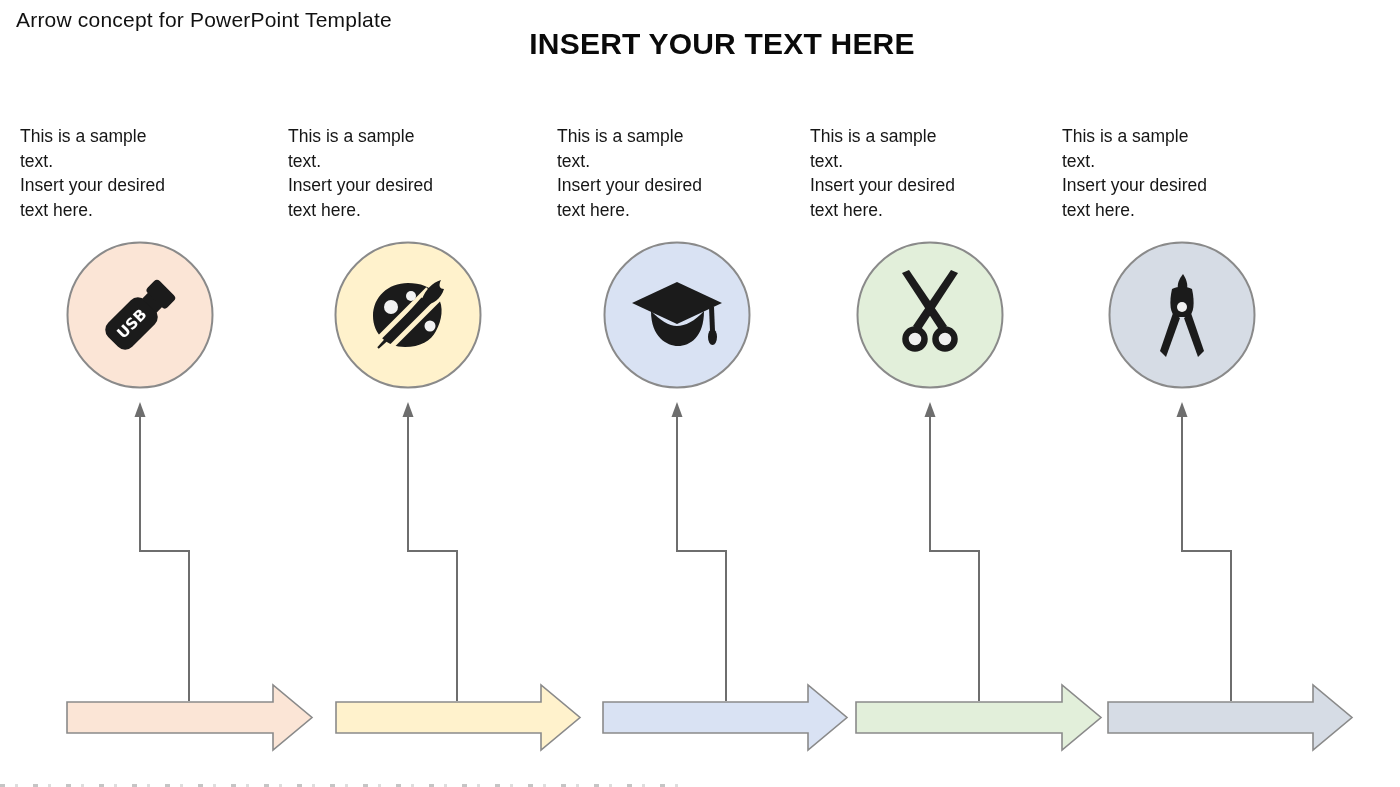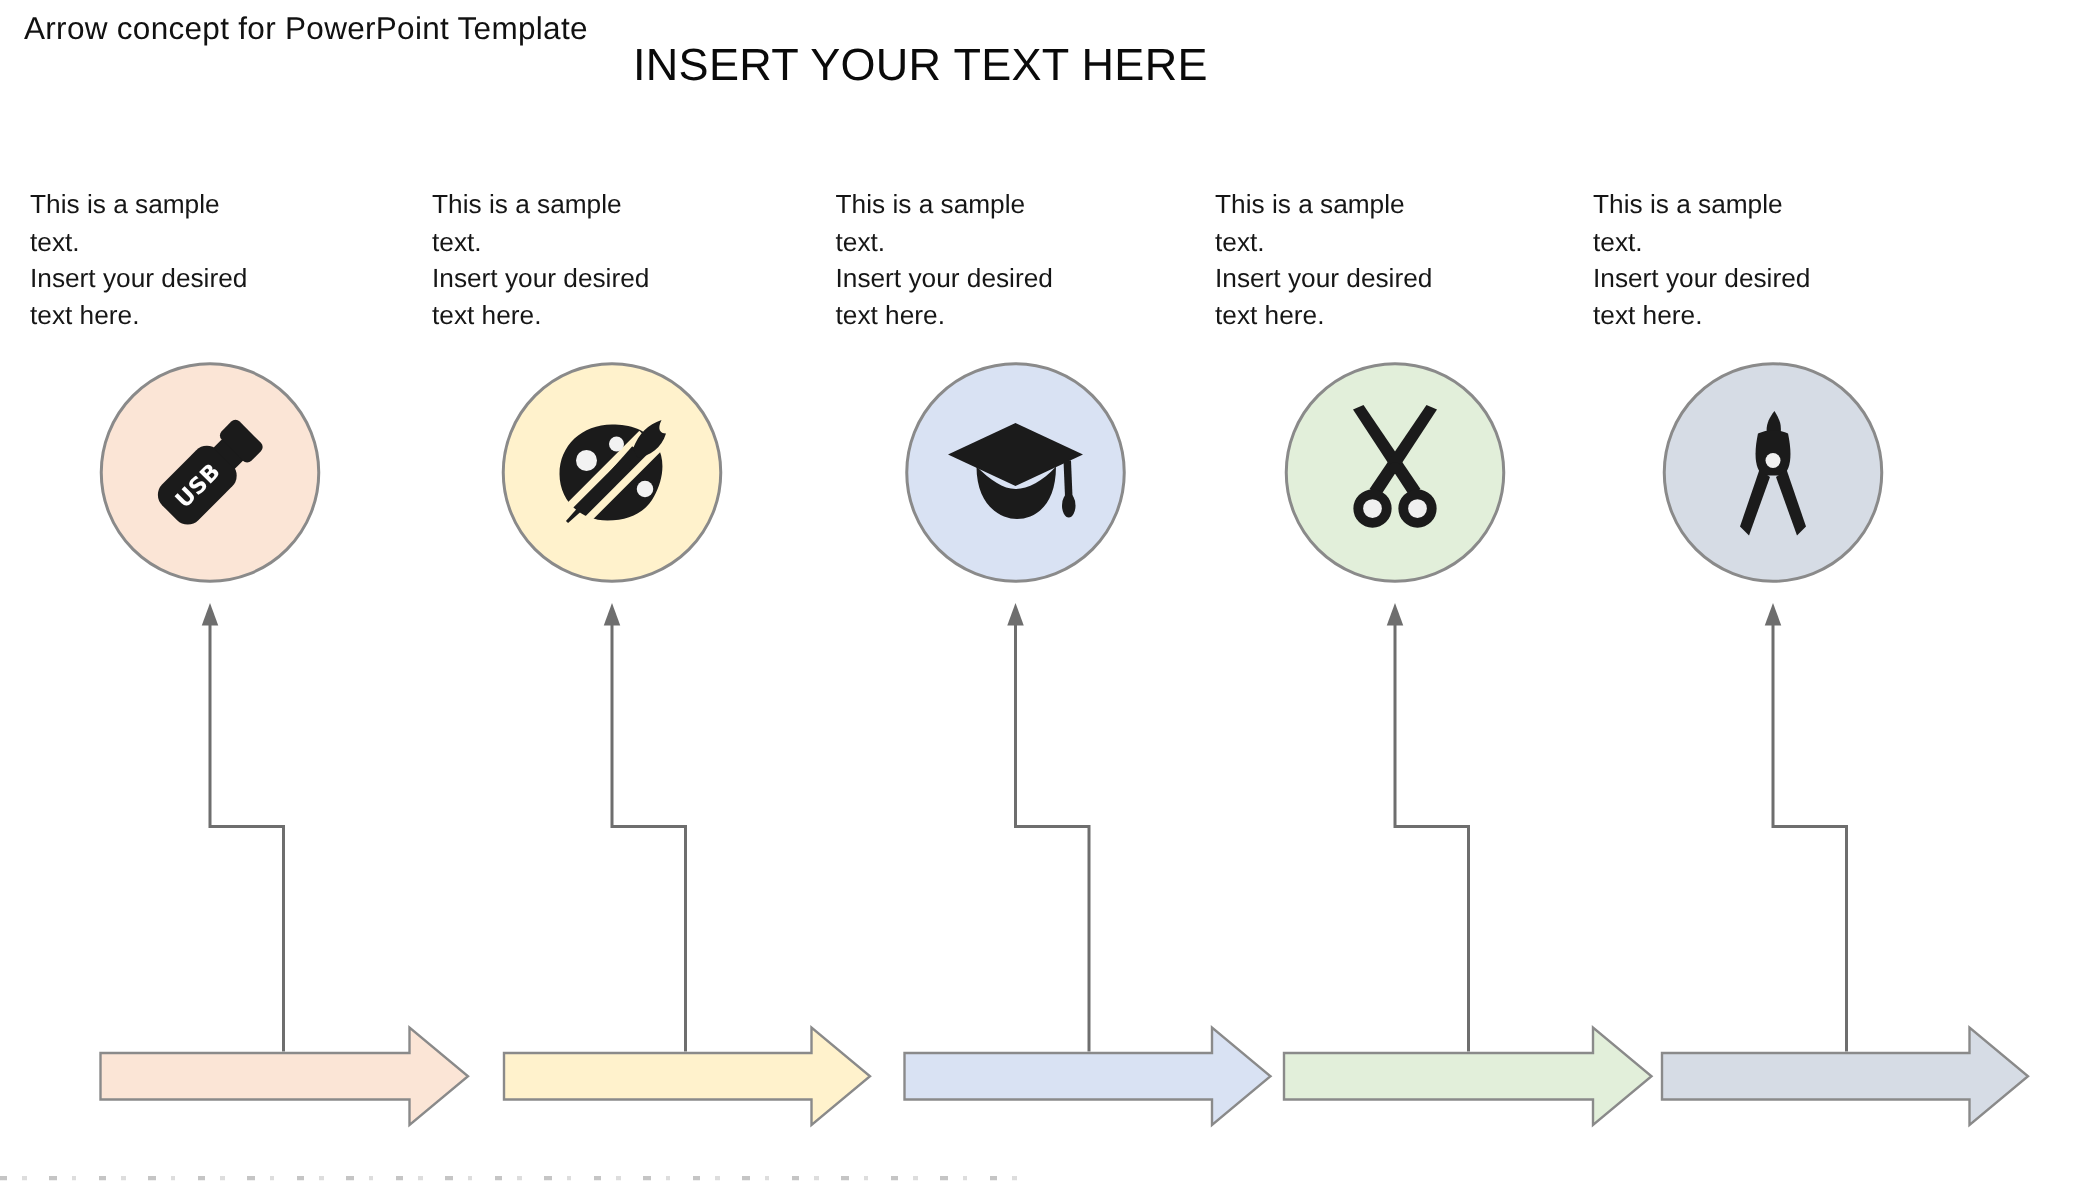--- a/index.html
+++ b/index.html
@@ -8,21 +8,21 @@
     background:#ffffff;
     font-family:"Liberation Sans","DejaVu Sans",sans-serif;
   }
   .slide{position:absolute;inset:0;}
   .slide-title{
     position:absolute;left:16px;top:8px;
     font-size:21px;color:#111;letter-spacing:.2px;
   }
   .main-heading{
     position:absolute;left:422px;top:27px;width:600px;
-    font-size:30px;font-weight:400;color:#0a0a0a;
+    text-align:center;font-size:30px;font-weight:700;color:#0a0a0a;
     letter-spacing:.2px;
   }
   .col-text{
     position:absolute;top:124px;width:240px;
     text-align:left;font-size:17.5px;line-height:24.6px;color:#161616;
     white-space:pre-line;
   }
   .col-text.c1{left:20px;}
   .col-text.c2{left:288px;}
   .col-text.c3{left:557px;}

